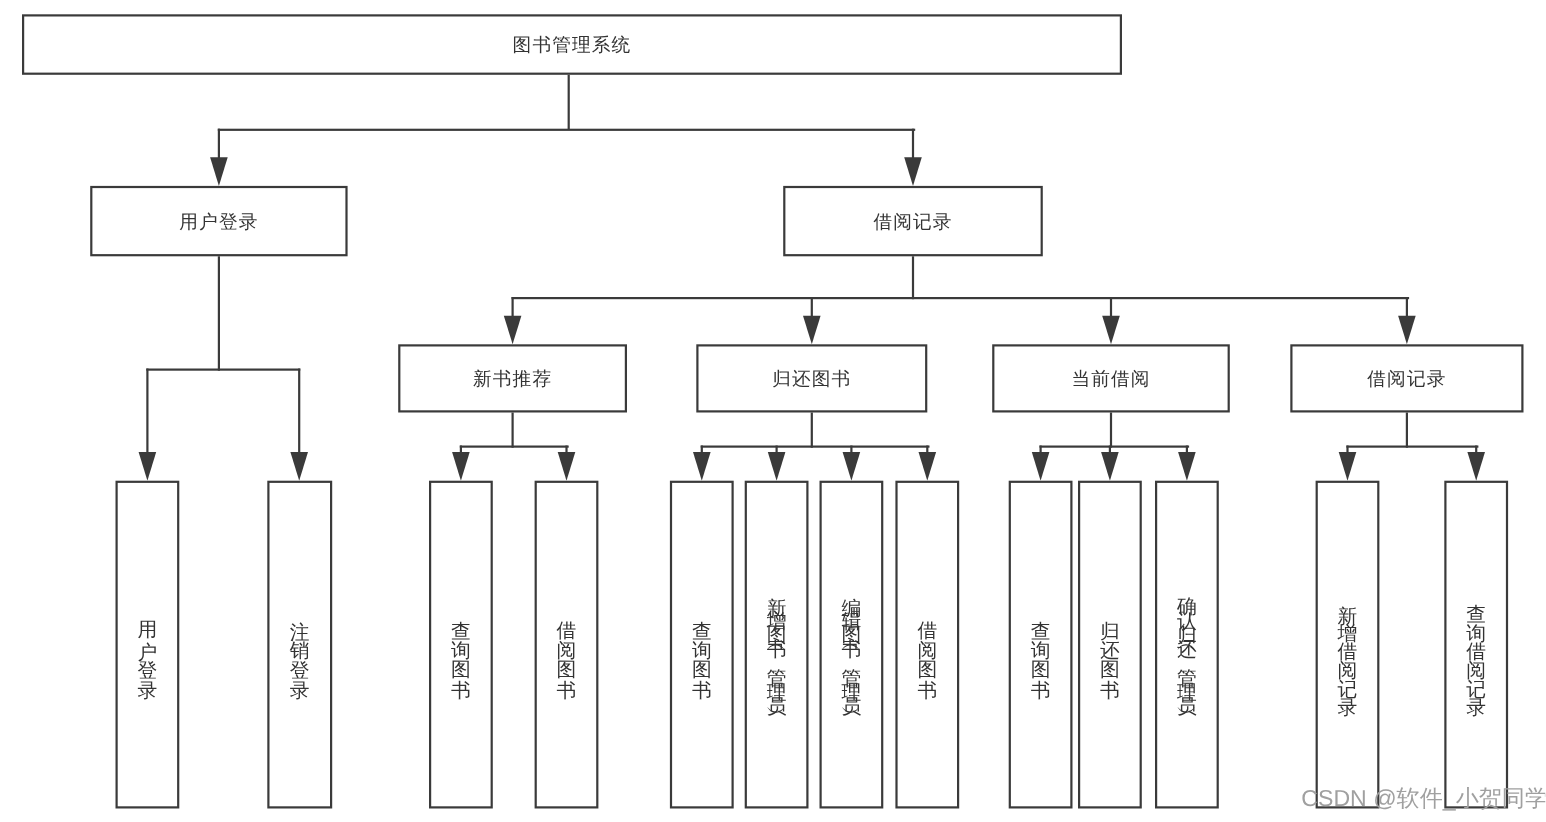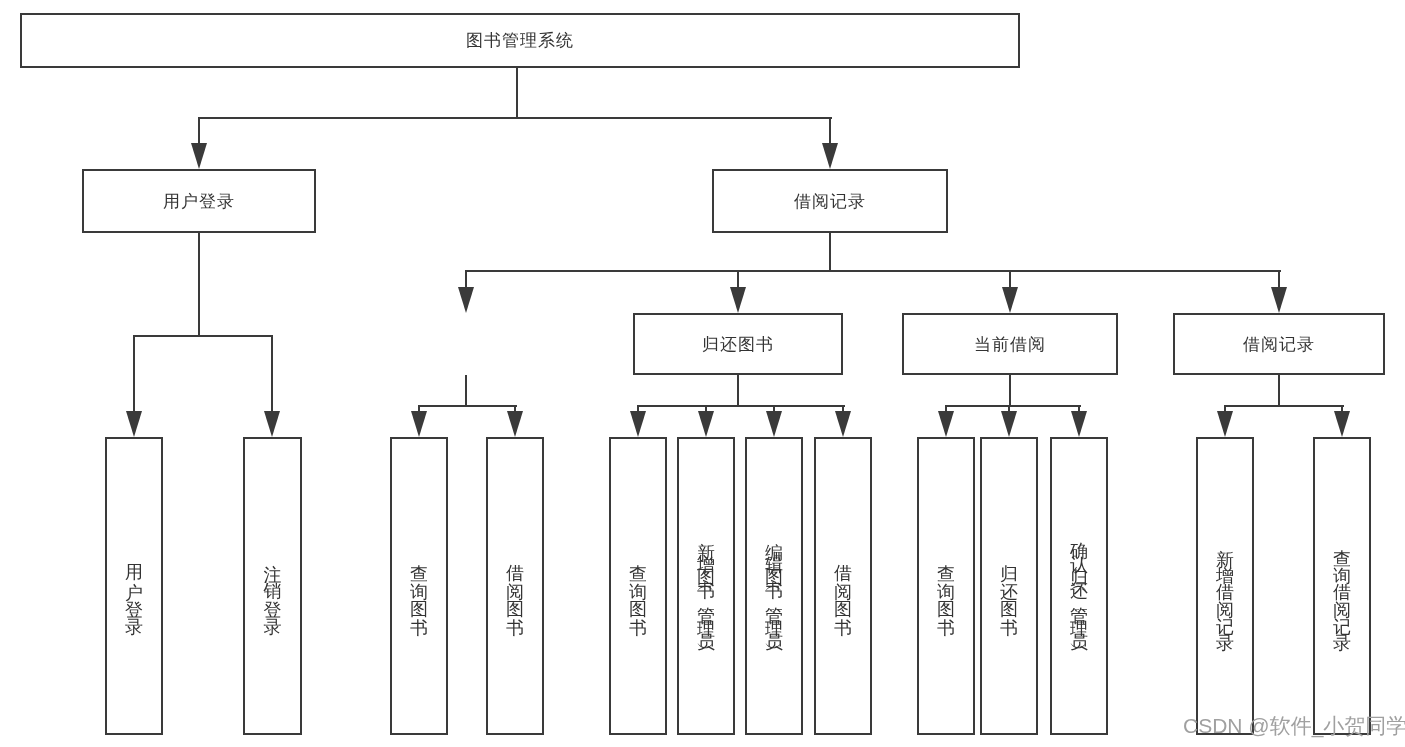--- a/index.html
+++ b/index.html
@@ -75,20 +75,23 @@
   <div class="hline" style="left:465px;top:270px;width:816px;"></div>
   <div class="vline" style="left:465px;top:270px;height:19px;"></div>
   <div class="vline" style="left:737px;top:270px;height:19px;"></div>
   <div class="vline" style="left:1009px;top:270px;height:19px;"></div>
   <div class="vline" style="left:1278px;top:270px;height:19px;"></div>
   <div class="arrow" style="left:458px;top:287px;"></div>
   <div class="arrow" style="left:730px;top:287px;"></div>
   <div class="arrow" style="left:1002px;top:287px;"></div>
   <div class="arrow" style="left:1271px;top:287px;"></div>
 
+  <div class="node" style="left:362px;top:313px;width:208px;height:62px;">
+    <span>新书推荐</span>
+  </div>
   <div class="node" style="left:633px;top:313px;width:210px;height:62px;">
     <span>归还图书</span>
   </div>
   <div class="node" style="left:1173px;top:313px;width:212px;height:62px;">
     <span>借阅记录</span>
   </div>
   <div class="node" style="left:902px;top:313px;width:216px;height:62px;">
     <span>当前借阅</span>
   </div>
 

